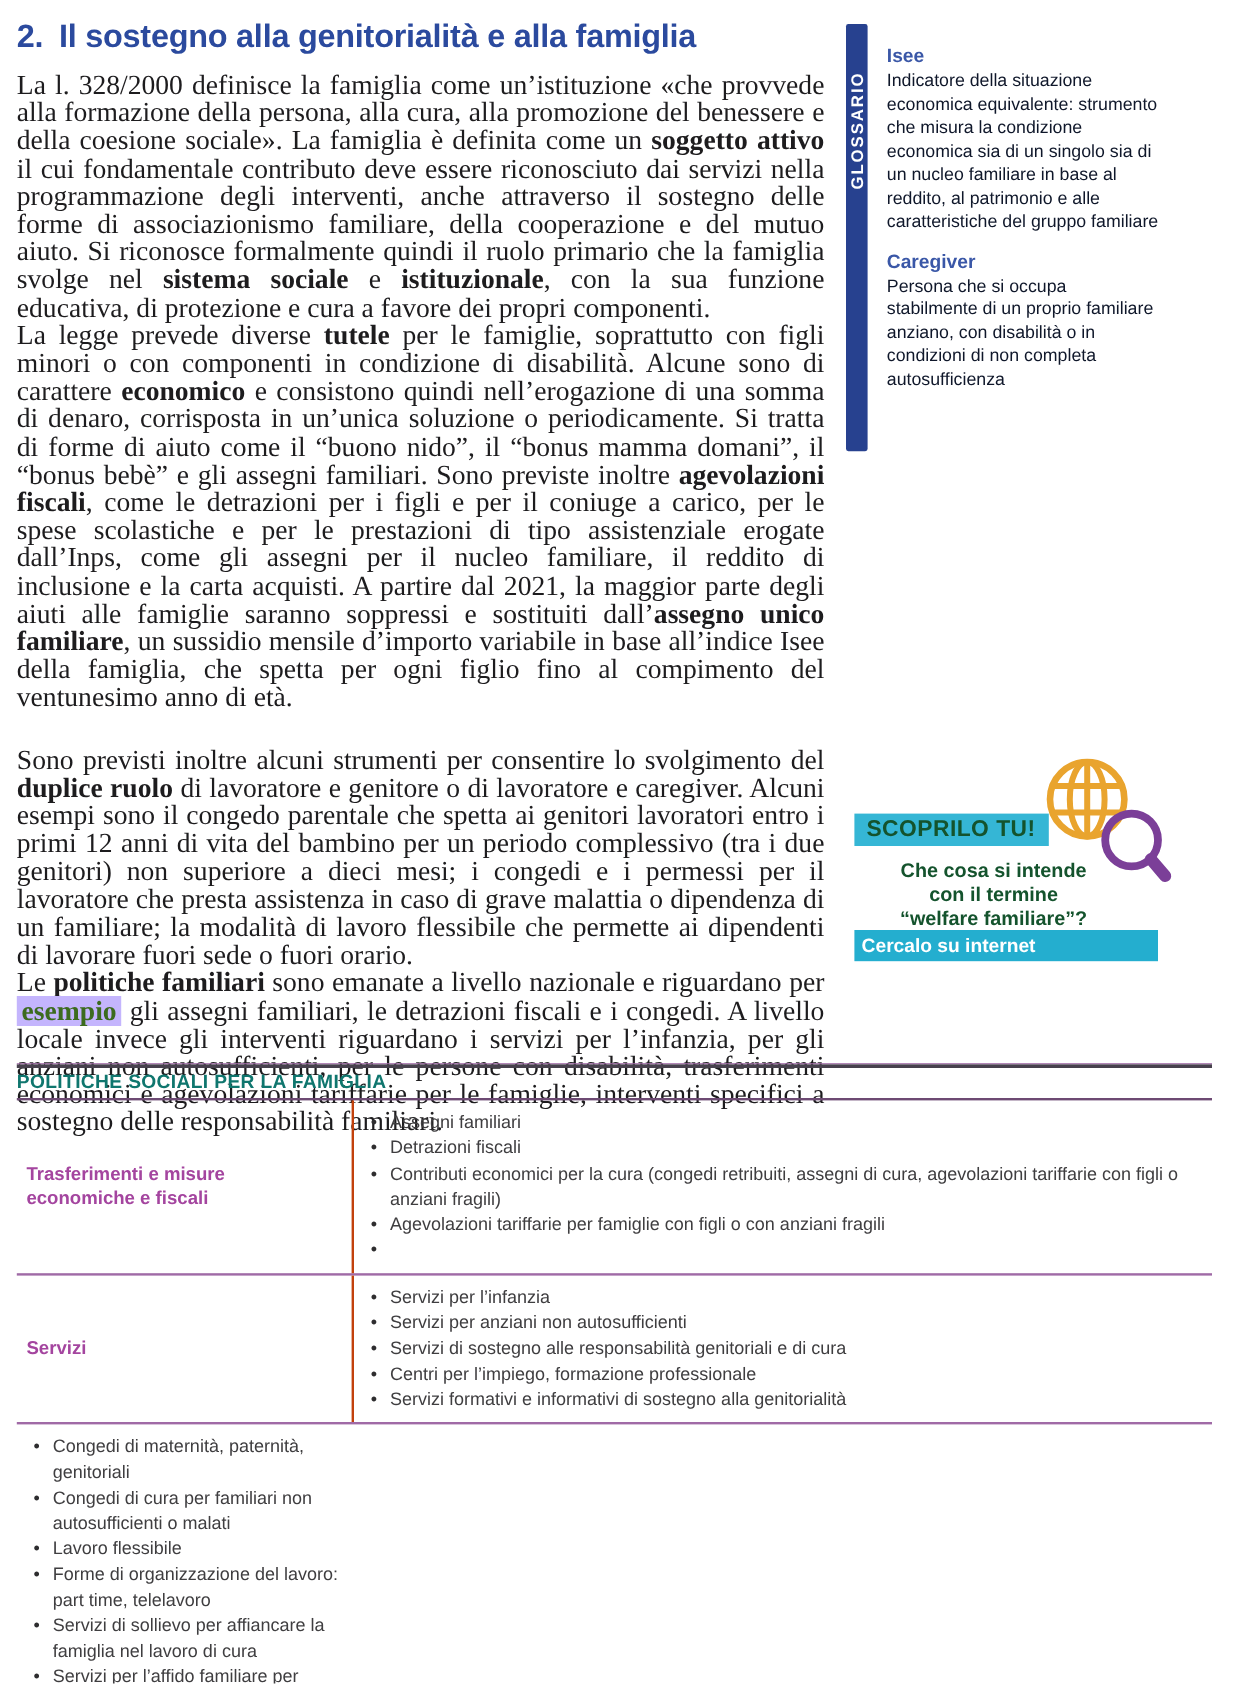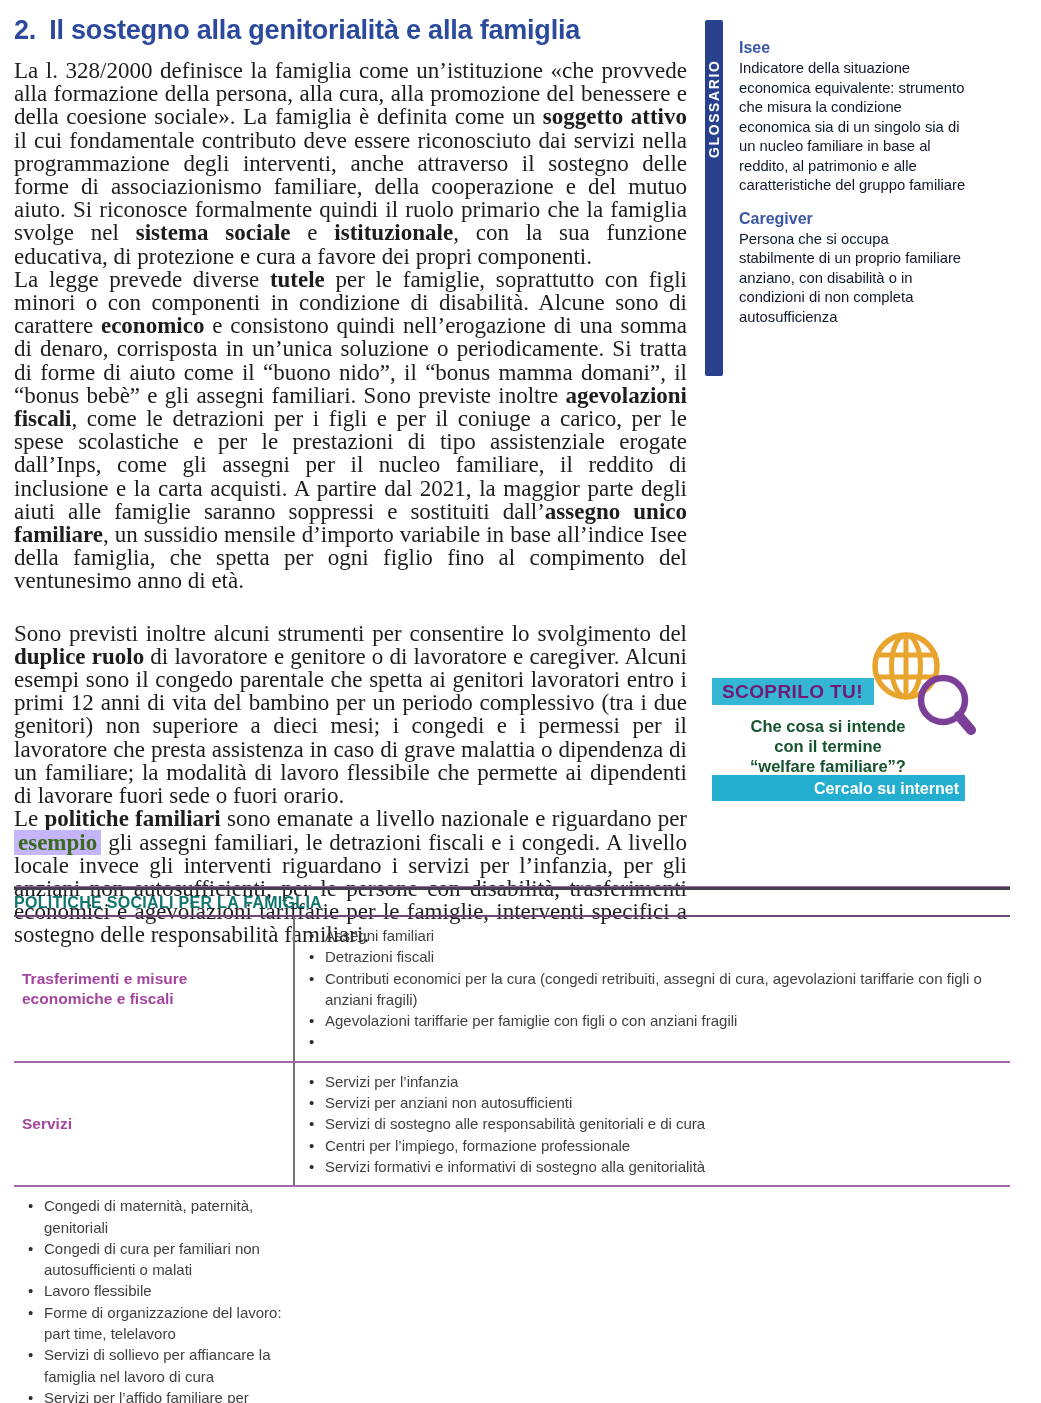--- a/index.html
+++ b/index.html
@@ -24,39 +24,39 @@
     transform:rotate(-90deg);white-space:nowrap;color:#ffffff;
     font:bold 14px/18px "Liberation Sans",sans-serif;letter-spacing:1.6px;}
   .gloss-entries{margin-left:34px;padding-top:6px;margin-top:12px;}
   .gloss-term{color:#3a57a7;font:bold 16px/20px "Liberation Sans",sans-serif;margin-top:13px;}
   .gloss-term.first{margin-top:0;}
   .gloss-def{color:#0f172a;font-size:14.8px;line-height:19.5px;margin-top:1px;}
   
   .scoprilo{position:absolute;left:712px;top:612px;width:253px;height:200px;}
   .sc-icon{position:absolute;left:146px;top:8px;z-index:2;}
   .sc-banner{position:absolute;left:0;top:66px;width:152px;height:27px;z-index:1;
-    background:#35b6d5;color:#701a75;font:bold 19px/27px "Liberation Sans",sans-serif;
+    background:#35b6d5;color:#14532d;font:bold 19px/27px "Liberation Sans",sans-serif;
     padding-left:10px;letter-spacing:0.4px;}
   .sc-question{position:absolute;left:0;top:104px;width:232px;text-align:center;
     color:#14532d;font:bold 16.5px/20px "Liberation Sans",sans-serif;}
   .sc-button{display:block;position:absolute;left:0;top:163px;width:253px;height:26px;
-    background:#24aecf;border:none;color:#fff;text-align:right;cursor:pointer;
+    background:#24aecf;border:none;color:#fff;text-align:left;cursor:pointer;
     font:bold 16px/26px "Liberation Sans",sans-serif;}
   
   .table-box{position:absolute;left:14px;top:886px;width:996px;}
   .rule-purple{height:1px;background:#a06aa6;}
   .rule-dark{height:3px;background:#47414d;}
   .rule-mid{height:2px;background:#6d4a73;}
   .tbl-header{color:#0f766e;letter-spacing:0.3px;
     font:bold 16px/25px "Liberation Sans",sans-serif;}
   .trow{display:grid;grid-template-columns:281px 1fr;border-bottom:2px solid #a06aa6;}
   .trow:last-child{border-bottom:none;}
   .tcat{display:flex;align-items:center;padding:8px 14px 8px 8px;
     color:#a4459f;font:bold 15.5px/20px "Liberation Sans",sans-serif;
-    border-right:2px solid #737373;}
+    border-right:2px solid #c2410c;}
   .titems{padding:8px 10px 8px 14px;}
   .titem{display:flex;color:#3f3e40;font-size:15px;line-height:21.3px;}
   .titem .blt{width:16px;flex:none;color:#2e2d2f;}
 </style>
 </head>
 <body>
 
 <div class="main-col">
   <h1 class="title">
     <span>2.</span>

